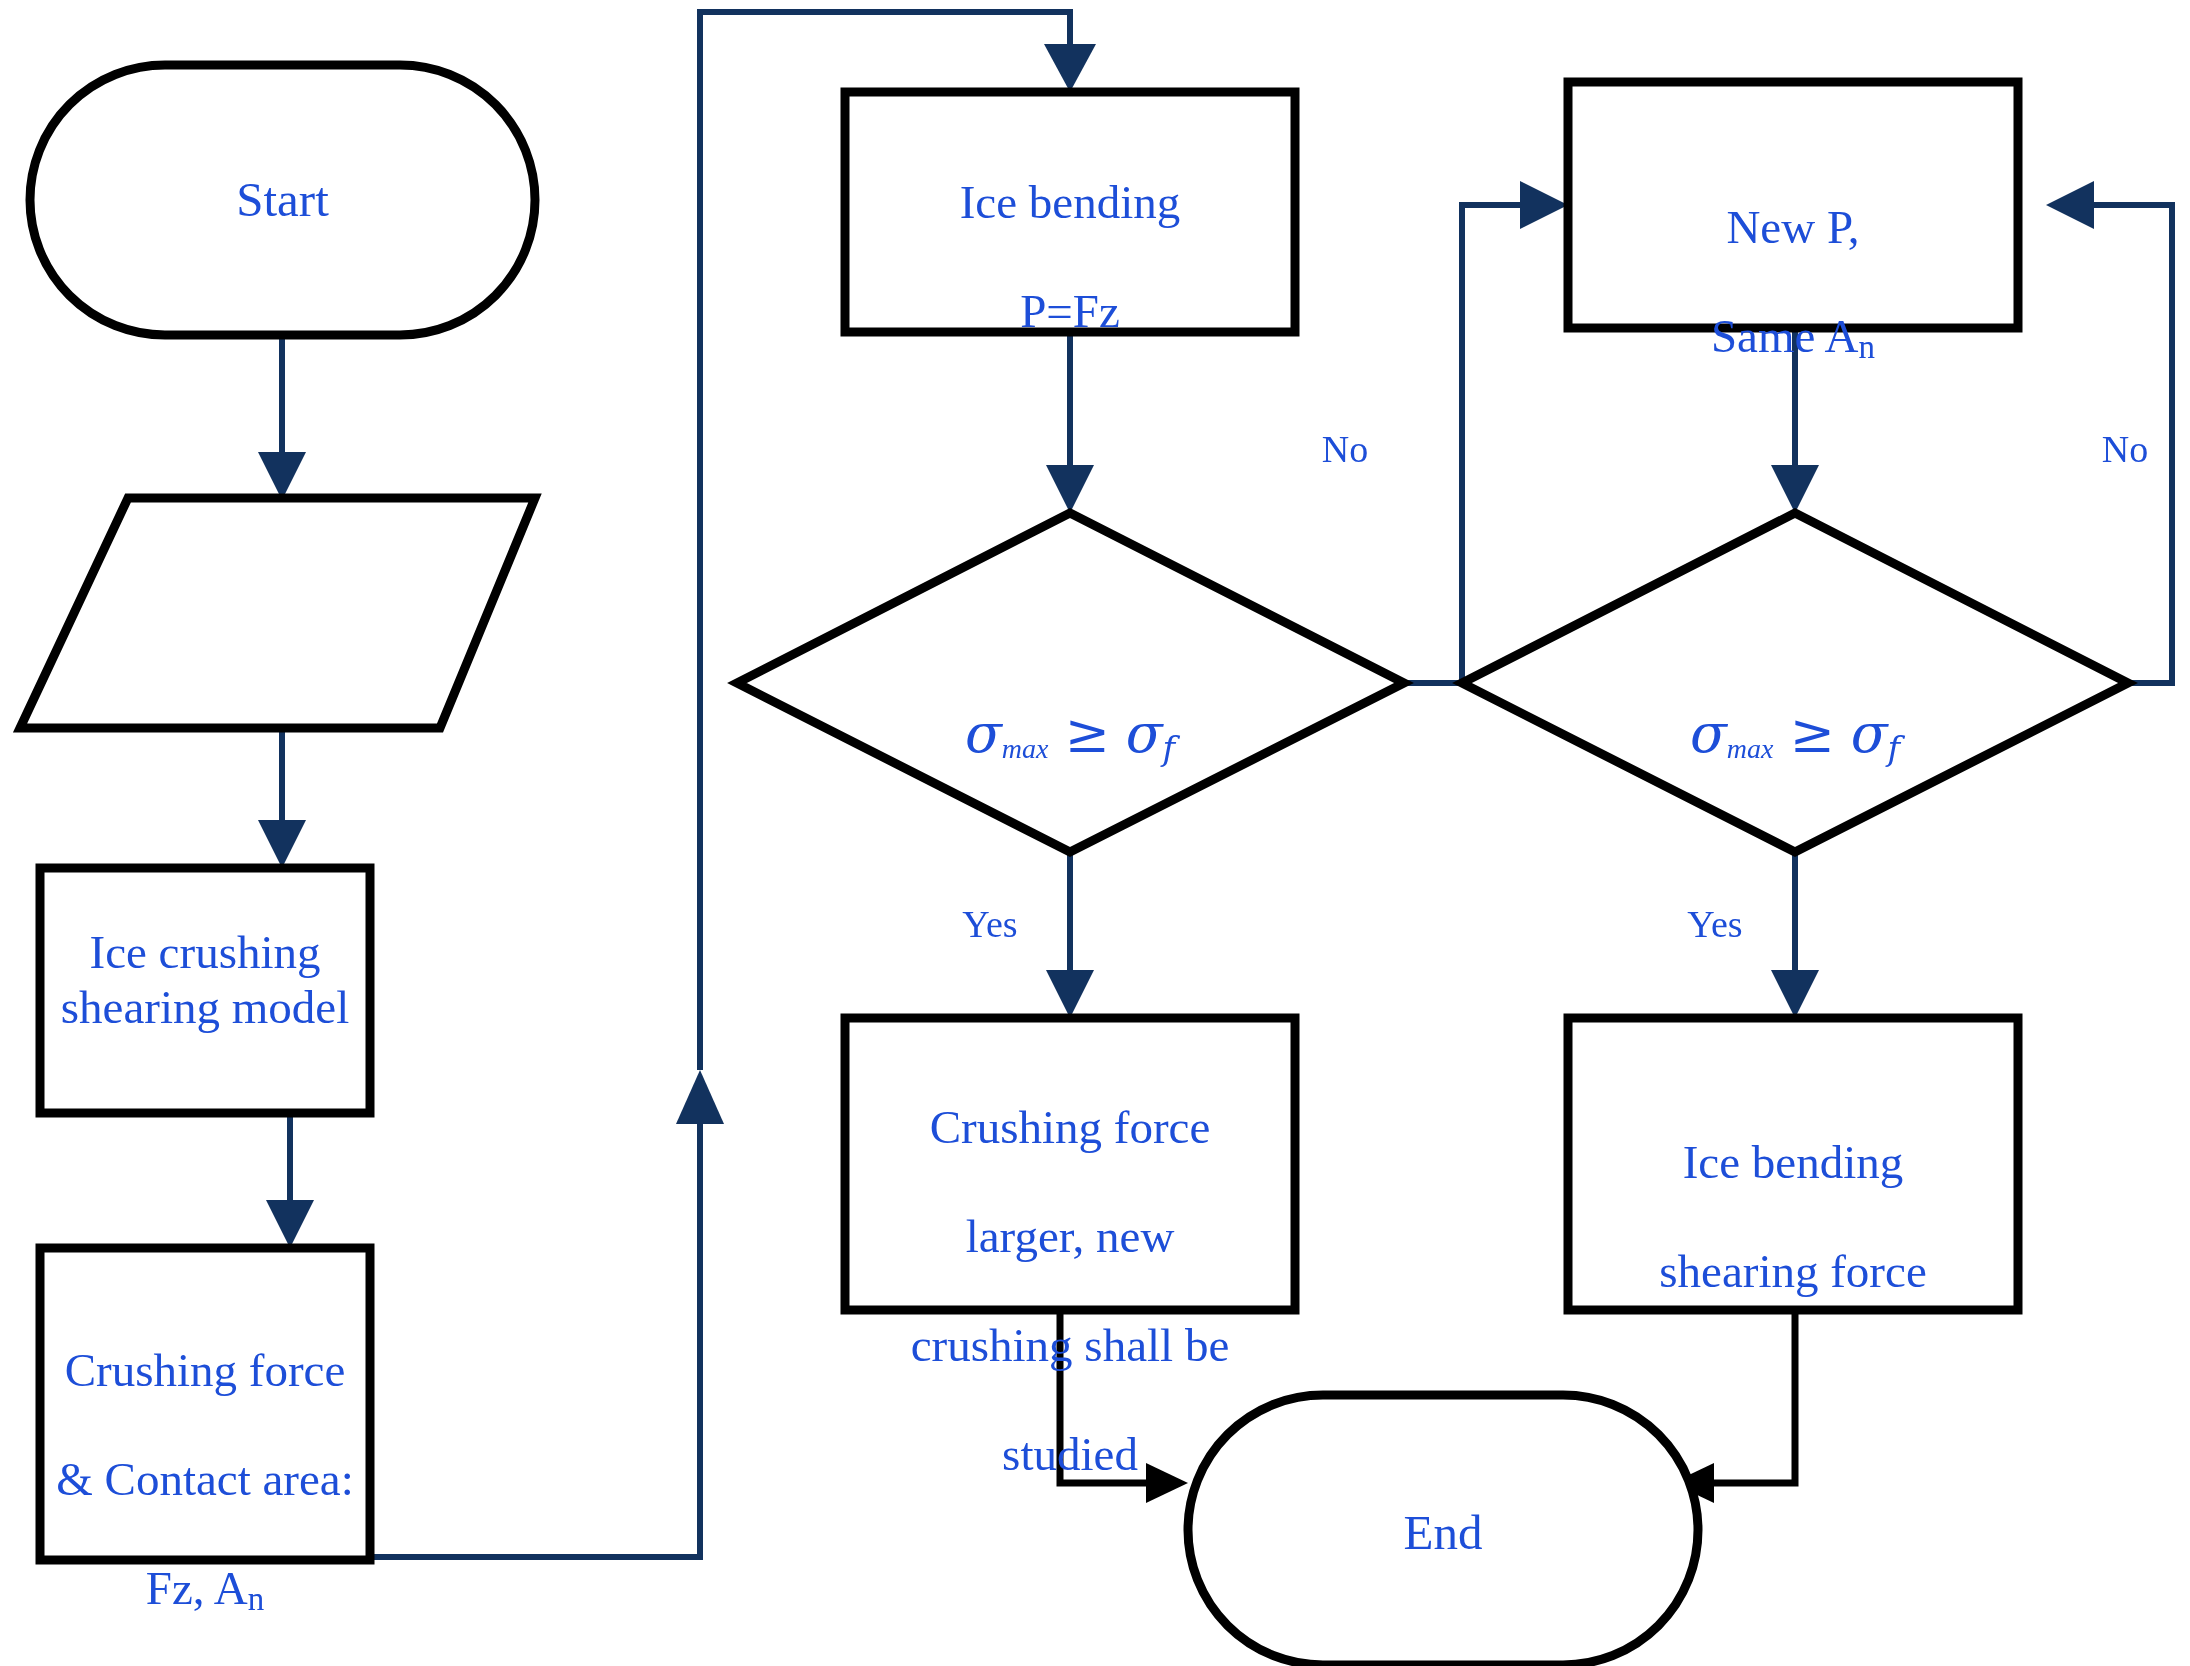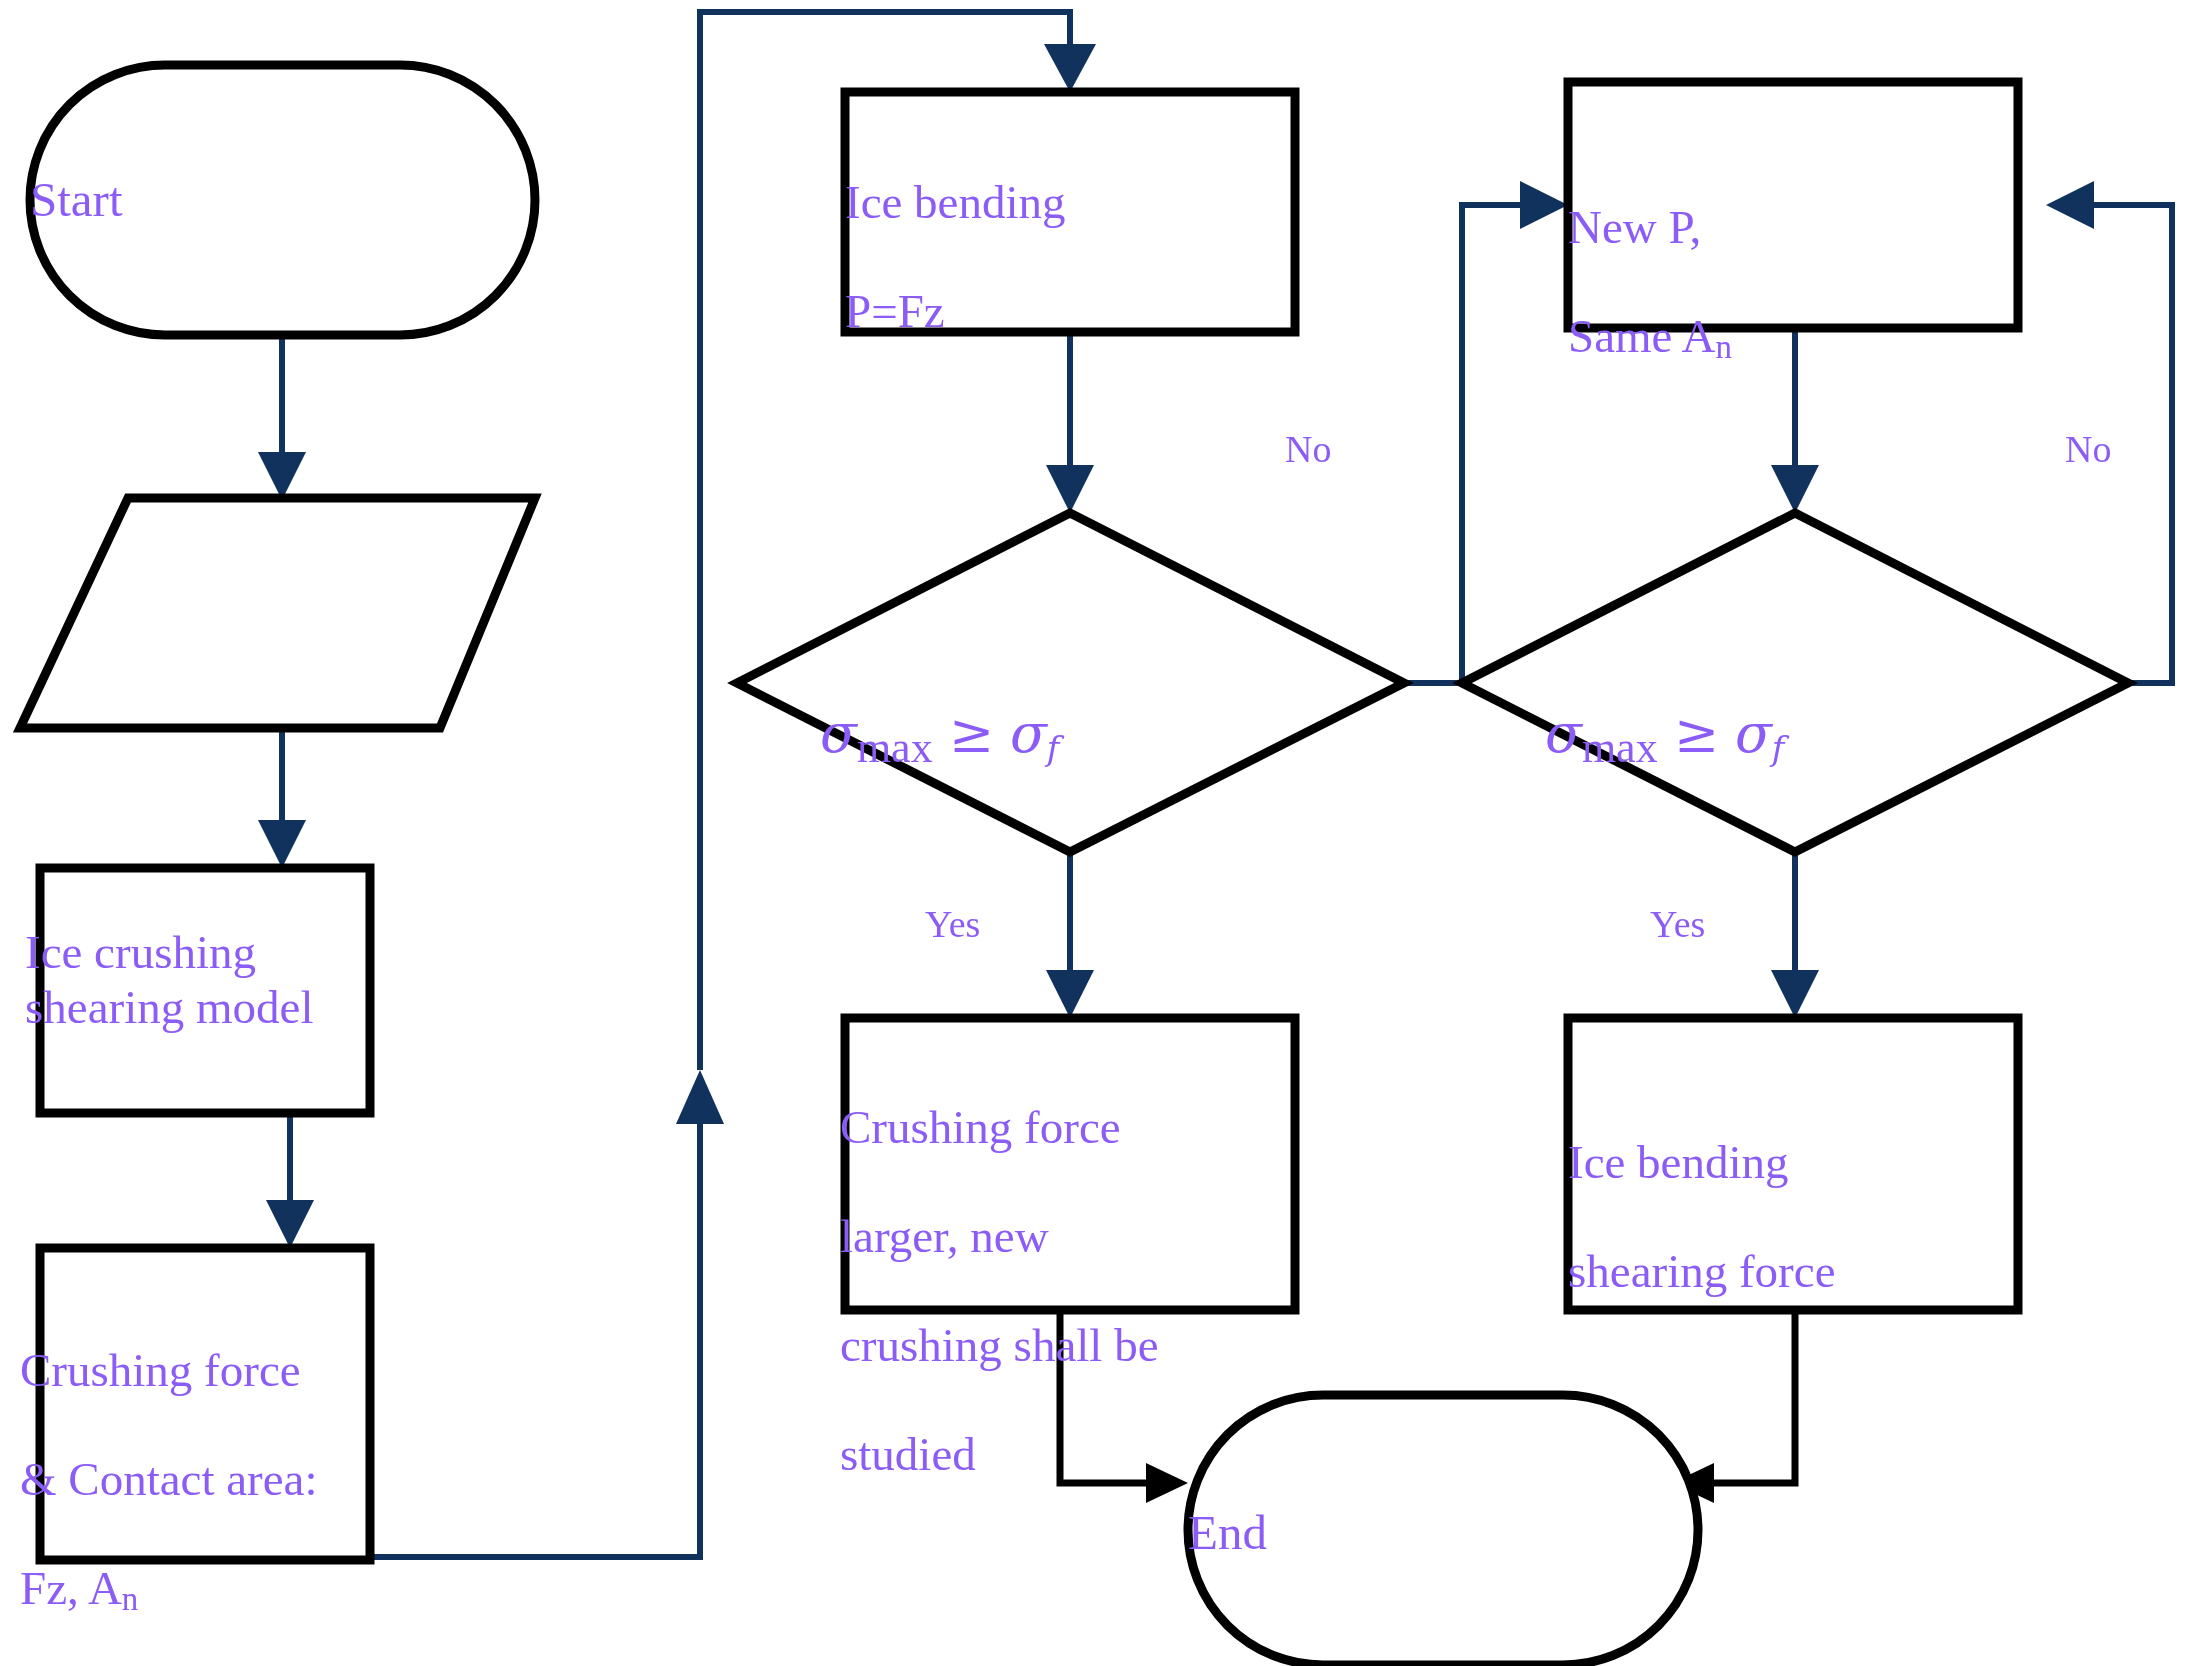--- a/index.html
+++ b/index.html
@@ -40,22 +40,22 @@
     stroke: #000000;
     stroke-width: 7;
     stroke-linejoin: miter;
     stroke-linecap: butt;
   }
   .arrowhead { fill: #12325e; stroke: none; }
   .arrowhead-black { fill: #000000; stroke: none; }
 
   .lbl {
     position: absolute;
-    color: #8b5cf6;
-    text-align: left;
+    color: #1d4ed8;
+    text-align: center;
     line-height: 1.16;
     white-space: pre-line;
     pointer-events: none;
   }
   .node-label {
     font-size: 47px;
   }
   .term-label {
     font-size: 49px;
   }
@@ -65,23 +65,24 @@
   .formula {
     font-size: 50px;
     font-style: normal;
   }
   .formula .sym {
     font-family: "DejaVu Serif", serif;
     font-style: italic;
     font-size: 54px;
   }
   .formula .sub {
-    font-size: 44px;
+    font-size: 28px;
     vertical-align: -0.22em;
     letter-spacing: 0px;
+    font-style: italic;
   }
   .formula .sub-i {
     font-size: 34px;
     vertical-align: -0.24em;
     font-style: italic;
     font-family: "DejaVu Serif", serif;
   }
   .formula .ge {
     font-family: "DejaVu Serif", serif;
     font-size: 54px;

